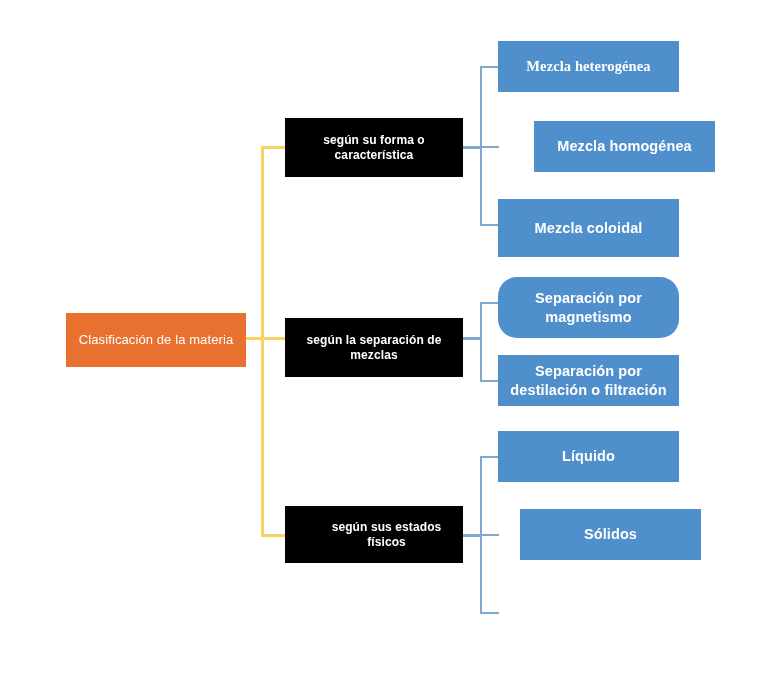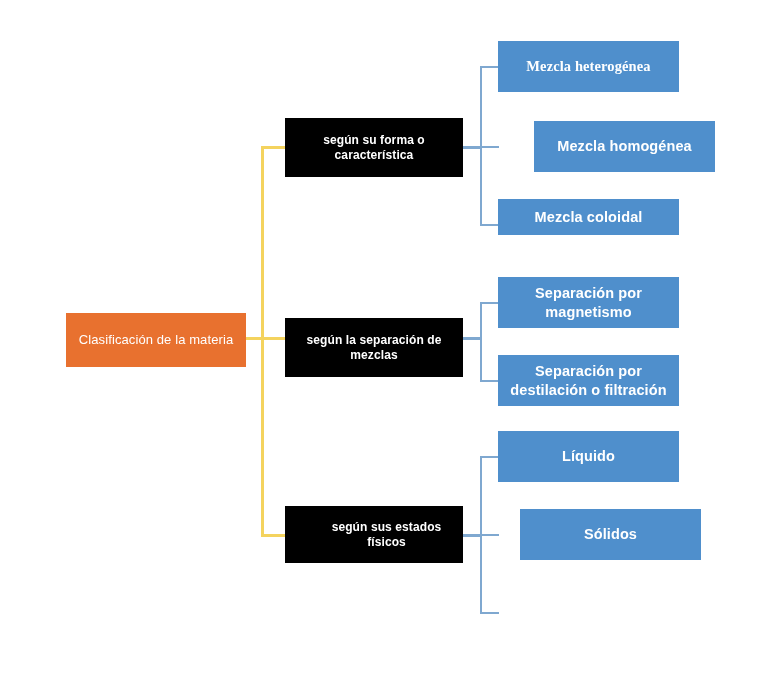--- a/index.html
+++ b/index.html
@@ -92,23 +92,23 @@
   <div class="node node-mid" style="left:285px; top:118px; width:178px; height:59px;">según su forma o característica</div>
 
   <div class="node node-mid" style="left:285px; top:318px; width:178px; height:59px;">según la separación de mezclas</div>
 
   <div class="node node-mid" style="left:285px; top:506px; width:178px; height:57px;padding-left:31px;">según sus estados físicos</div>
 
   <div class="node node-leaf" style="left:498px; top:41px; width:181px; height:51px;font-family:Liberation Serif, serif;">Mezcla heterogénea</div>
 
   <div class="node node-leaf" style="left:498px; top:121px; width:181px; height:51px;margin-left:36px;">Mezcla homogénea</div>
 
-  <div class="node node-leaf" style="left:498px; top:199px; width:181px; height:36px;">Mezcla coloidal</div>
+  <div class="node node-leaf" style="left:498px; top:199px; width:181px; height:58px;">Mezcla coloidal</div>
 
-  <div class="node node-leaf" style="left:498px; top:277px; width:181px; height:51px;">Separación por magnetismo</div>
+  <div class="node node-leaf" style="left:498px; top:277px; width:181px; height:61px;border-radius:19px;">Separación por magnetismo</div>
 
   <div class="node node-leaf" style="left:498px; top:355px; width:181px; height:51px;">Separación por destilación o filtración</div>
 
   <div class="node node-leaf" style="left:498px; top:431px; width:181px; height:51px;">Líquido</div>
 
   <div class="node node-leaf" style="left:520px; top:509px; width:181px; height:51px;">Sólidos</div>
 
 
 </div>
 

